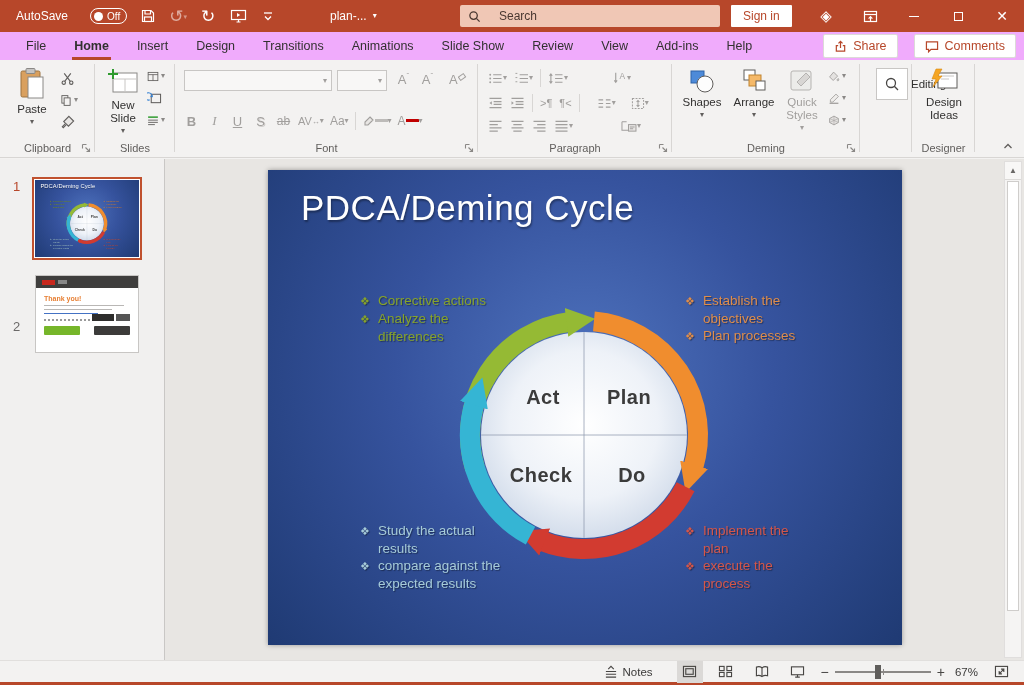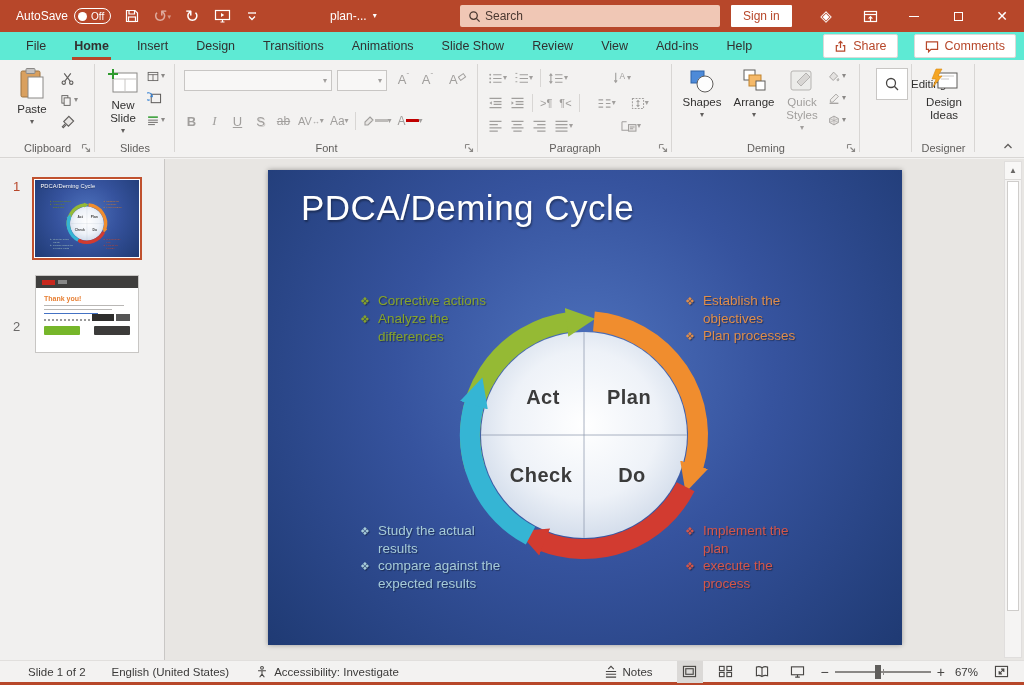--- a/index.html
+++ b/index.html
@@ -2,41 +2,41 @@
 <html style="--accent: #b7472a; --arrow-green: #95ba34; --arrow-orange: #f08d2e; --arrow-red: #d23b30; --arrow-teal: #35b5d4; --text-green: #86a32b; --text-orange: #df8d4b; --text-blue: #a6cbd9; --text-red: #d4564a; --slide-bg-center: #4e72bd; --slide-bg-edge: #1f3a73;"><head>
 <meta charset="utf-8">
 <style>
   * { margin:0; padding:0; box-sizing:border-box; }
   html,body { width:1024px; height:685px; font-family:"Liberation Sans", sans-serif; overflow:hidden; background:#f3f2f1; }
   .app { position:relative; width:1024px; height:685px; overflow:hidden; }
 
   
   .titlebar { position:absolute; left:0; top:0; width:1024px; height:32px; background:var(--accent,#b7472a); display:flex; align-items:center; color:#fff; font-size:12px; }
   .tb-left { display:flex; align-items:center; gap:12px; padding-left:16px; }
-  .autosave { display:flex; align-items:center; gap:6px; }
+  .autosave { display:flex; align-items:center; gap:22px; }
   .toggle-pill { display:flex; align-items:center; gap:4px; border:1px solid #fff; border-radius:9px; height:16px; padding:0 6px 0 3px; font-size:10px; }
   .toggle-dot { width:9px; height:9px; border-radius:50%; background:#fff; }
   .qat-icon { width:18px; height:18px; display:flex; align-items:center; justify-content:center; font-size:15px; color:#fff; }
   .qat-icon svg { display:block; }
   .dim { opacity:.55; }
   .doc-name { position:absolute; left:330px; top:0; height:32px; display:flex; align-items:center; gap:6px; font-size:12px; }
   .chev { font-size:8px; line-height:1; }
-  .searchbox { position:absolute; left:460px; top:5px; width:260px; height:22px; background:#f0c7b5; border-radius:2px; display:flex; align-items:center; padding:0 8px; gap:4px; }
+  .searchbox { position:absolute; left:460px; top:5px; width:260px; height:22px; background:#f0c7b5; border-radius:2px; display:flex; align-items:center; padding:0 8px; gap:18px; }
   .searchbox input { border:none; outline:none; background:transparent; font-size:12px; color:#40302a; width:210px; font-family:"Liberation Sans",sans-serif; }
   .searchbox input::placeholder { color:#4a3831; opacity:1; }
   .signin { position:absolute; left:731px; top:5px; height:22px; background:#fff; color:var(--accent,#b7472a); font-size:12px; display:flex; align-items:center; padding:0 12px; border-radius:1px; }
   .tb-right { position:absolute; right:0; top:0; height:32px; display:flex; align-items:center; }
   .tb-btn { width:44px; height:32px; display:flex; align-items:center; justify-content:center; color:#fff; }
   .gem { font-size:15px; }
   .min-bar { width:10px; height:1px; background:#fff; }
   .max-box { width:9px; height:9px; border:1px solid #fff; }
   .close-x { font-size:14px; }
 
   
-  .tabrow { position:absolute; left:0; top:32px; width:1024px; height:28px; background:#5eead4; display:flex; align-items:center; font-size:12.5px; color:#323130; }
+  .tabrow { position:absolute; left:0; top:32px; width:1024px; height:28px; background:#f0abfc; display:flex; align-items:center; font-size:12.5px; color:#323130; }
   .tabs { display:flex; align-items:center; padding-left:12px; }
   .tab { padding:0 14px; height:28px; display:flex; align-items:center; position:relative; }
   .tab.active { color:#b7472a; font-weight:bold; color:#323130; }
   .tab.active::after { content:""; position:absolute; left:12px; right:12px; bottom:0; height:3px; background:var(--accent,#b7472a); }
   .tab-actions { position:absolute; right:8px; top:2px; display:flex; gap:16px; }
   .pill-btn { display:flex; align-items:center; gap:6px; background:#fff; border:1px solid #dcdad8; border-radius:2px; height:24px; padding:0 10px; color:var(--accent,#b7472a); font-size:12.5px; }
 
   
   .ribbon { position:absolute; left:0; top:60px; width:1024px; height:98px; background:#f3f2f1; border-bottom:1px solid #d8d6d4; font-size:11px; color:#444; }
   .rgroup { position:absolute; top:0; height:97px; }
@@ -695,31 +695,20 @@
       </div>
 
       <div class="vscroll">
         <div class="vs-btn">▲</div>
         <div class="vs-thumb"></div>
       </div>
     </div>
   </div>
 
   <div class="statusbar">
-    <div class="sb-left">
-      <span class="sb-item">Slide 1 of 2</span>
-      <span class="sb-item">English (United States)</span>
-      <span class="sb-item">
-        <svg width="14" height="14" viewBox="0 0 16 16" fill="none" stroke="#484644" stroke-width="1.2">
-            <circle cx="8" cy="3.2" r="1.6"></circle>
-            <path d="M3.5 6.5h9M8 6.5v4M8 10.5l-2.7 3.5M8 10.5l2.7 3.5"></path>
-          </svg>
-        <span>Accessibility: Investigate</span>
-      </span>
-    </div>
     <div class="sb-right">
       <span class="sb-item" style="margin-right:14px;">
         <svg width="14" height="13" viewBox="0 0 15 14" fill="none" stroke="#484644" stroke-width="1.2">
             <path d="M4.5 4.5L7.5 1.5 10.5 4.5" fill="none"></path>
             <path d="M2 7h11M2 10h11M2 13h11"></path>
           </svg>
         <span>Notes</span>
       </span>
       <span class="viewbtn sel">
         <svg width="15" height="13" viewBox="0 0 16 14" fill="none" stroke="#484644" stroke-width="1.2">

